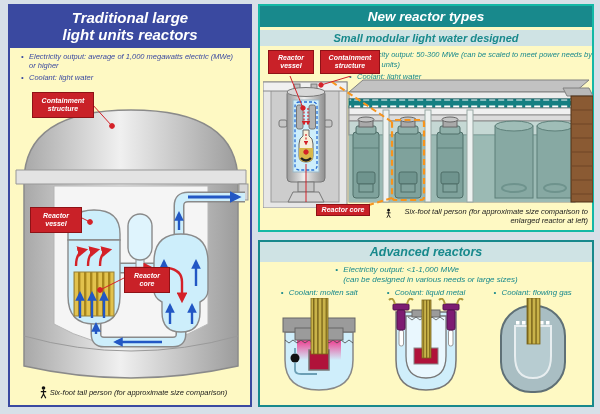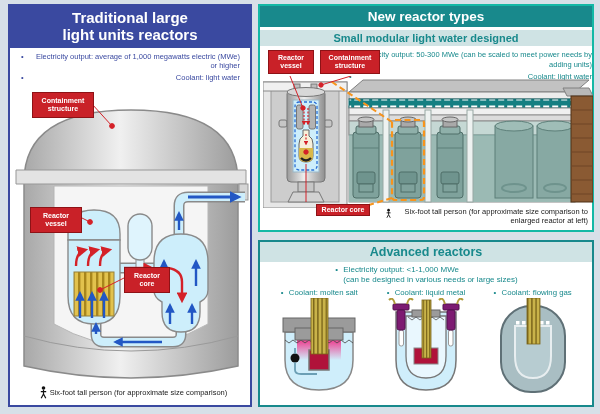--- a/index.html
+++ b/index.html
@@ -1,28 +1,28 @@
 <!DOCTYPE html>
 <html><head>
 <meta charset="utf-8">
 <style>
   html,body{margin:0;padding:0;background:#d7e0e8;}
   .stage{position:relative;width:600px;height:414px;background:#d7e0e8;
          font-family:"Liberation Sans",sans-serif;overflow:hidden;}
-  .panel{position:absolute;background:#ffffff;box-sizing:border-box;}
+  .panel{position:absolute;background:#fef9c3;box-sizing:border-box;font-style:italic;}
   #left-panel{left:8px;top:4px;width:244px;height:403px;border:2px solid #3a49a0;}
   #smr-panel{left:258px;top:4px;width:336px;height:228px;border:2px solid #14b8a6;}
   #adv-panel{left:258px;top:240px;width:336px;height:167px;border:2px solid #18898c;}
   .hdr-navy{background:#3a49a0;color:#fff;font-weight:bold;font-size:15px;
             line-height:1.15;text-align:center;padding:3px 0 4px;}
   .hdr-teal{background:#18898c;color:#fff;font-weight:bold;font-size:13.5px;
             text-align:center;padding:3px 0;}
   .subhdr{background:#cfe3e4;color:#18898c;font-weight:bold;font-size:11px;
           text-align:center;padding:2px 0;margin-top:3px;}
-  .bullet{position:relative;padding-left:9px;font-size:7.5px;line-height:1.3;margin:2px 0;text-align:right;}
+  .bullet{position:relative;padding-left:9px;font-size:7.5px;line-height:1.3;margin:2px 0;}
   .bullet::before{content:"•";position:absolute;left:1px;top:0;}
   .blue-tx{color:#3a49a0;}
   .teal-tx{color:#18898c;}
   .left-bullets{margin:4px 10px 0;}
   .smr-bullets{position:absolute;left:88px;top:42px;width:244px;}
   .red-label{position:absolute;background:#c92128;border:1px solid #8e1216;color:#fff;
              font-weight:bold;font-size:7px;line-height:1.12;text-align:center;
              display:flex;align-items:center;justify-content:center;
              padding:1px 2px;box-sizing:border-box;z-index:5;}
   .caption{position:absolute;font-size:7.5px;color:#1a1a1a;display:flex;

